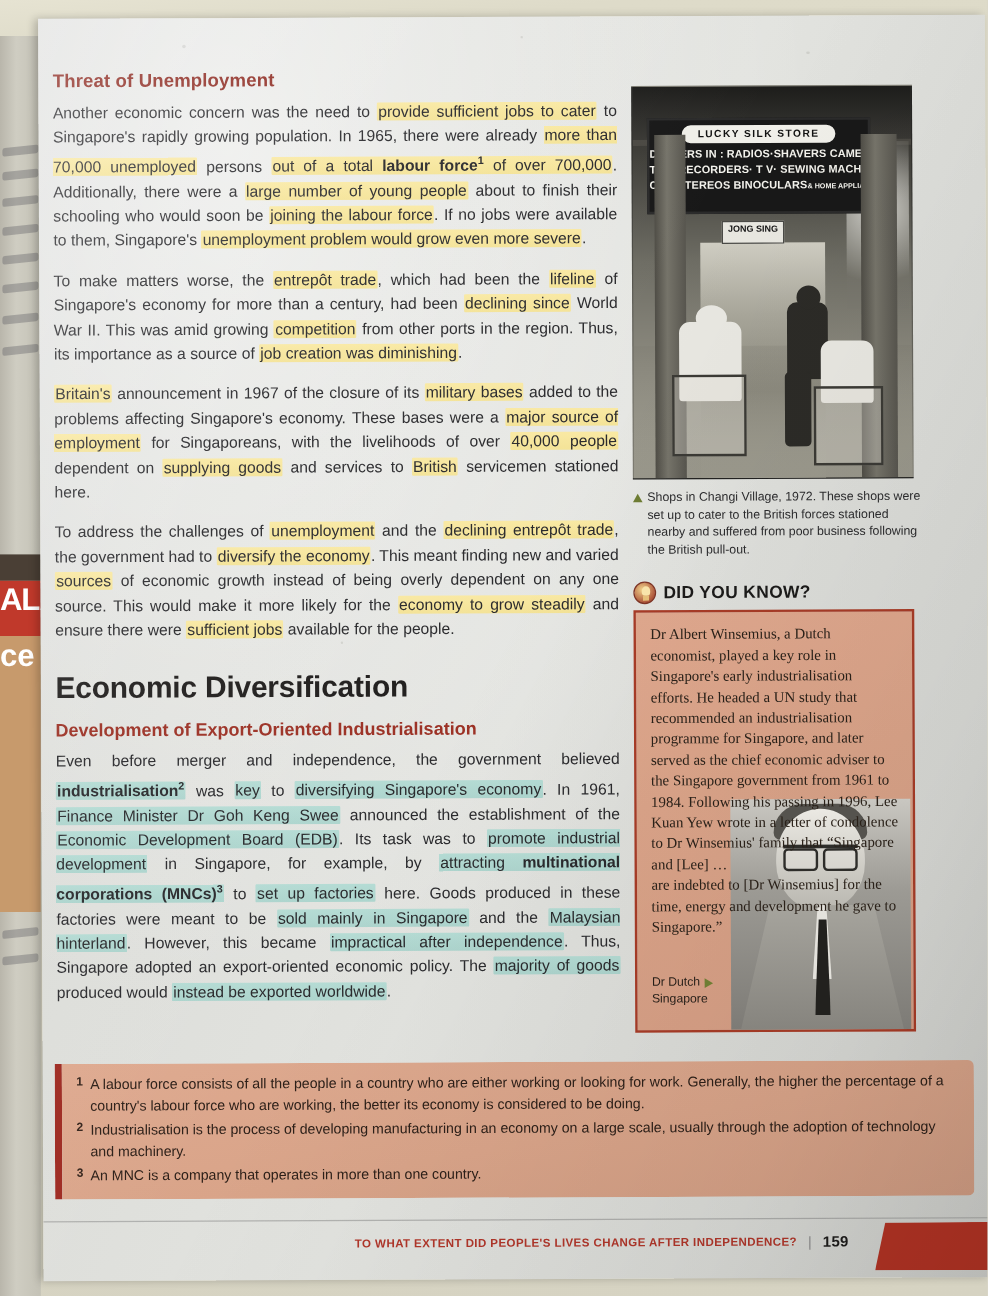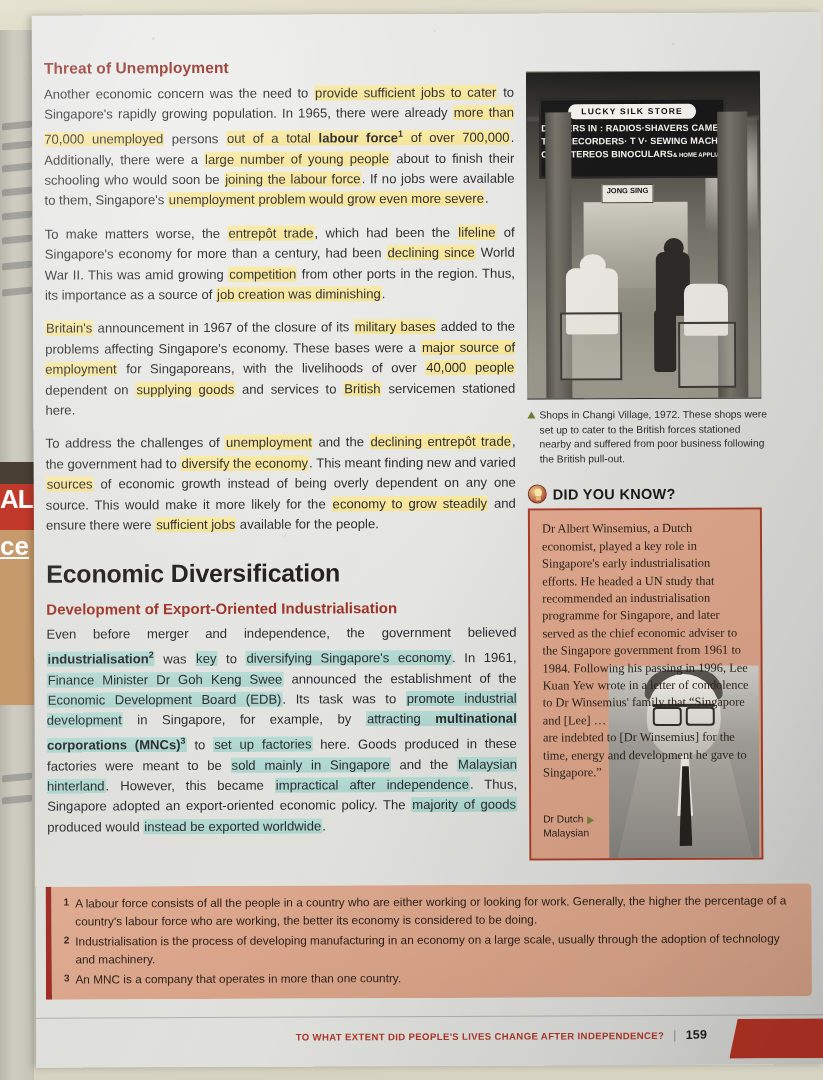--- a/index.html
+++ b/index.html
@@ -455,21 +455,21 @@
     <div class="neighbour-scribble" style="top:92px;"></div>
     <div class="neighbour-scribble" style="top:112px;"></div>
     <div class="neighbour-scribble" style="top:134px;"></div>
     <div class="neighbour-scribble" style="top:158px;"></div>
     <div class="neighbour-scribble" style="top:182px;"></div>
     <div class="neighbour-scribble" style="top:206px;"></div>
     <div class="neighbour-scribble" style="top:232px;"></div>
     <div class="neighbour-scribble" style="top:258px;"></div>
     <div class="neighbour-dark" style="top:432px;"></div>
     <div class="neighbour-red" style="top:454px; height:46px;">ALA</div>
-    <div class="neighbour-tan" style="top:500px; height:175px;text-decoration:underline;">ce</div>
+    <div class="neighbour-tan" style="top:500px; height:230px;">ce</div>
     <div class="neighbour-scribble" style="top:744px;"></div>
     <div class="neighbour-scribble" style="top:766px;"></div>
   </div>
 
   <div id="page">
   <div id="page-inner">
 
     <div class="speck" style="left:120px; top:22px; width:3px; height:3px;"></div>
     <div class="speck" style="left:402px; top:16px; width:2px; height:2px;"></div>
     <div class="speck" style="left:640px; top:30px; width:3px; height:2px;"></div>
@@ -557,21 +557,21 @@
           <div class="hair"></div>
           <div class="head"></div>
           <div class="glasses"></div>
           <div class="suit"></div>
           <div class="shirt"></div>
           <div class="tie"></div>
         </div>
 
         <div class="portrait-label">
           <span>Dr Dutch</span><span class="arr"></span><br>
-          <span>Malaysian</span>
+          <span>Singapore</span>
         </div>
       </div>
     </div>
 
     <div id="footnotes">
       <div class="fn-row">
         <span class="fn-num">1</span>
         <span class="fn-text">A labour force consists of all the people in a country who are either working or looking for work. Generally, the higher the percentage of a country's labour force who are working, the better its economy is considered to be doing.</span>
       </div>
       <div class="fn-row">

